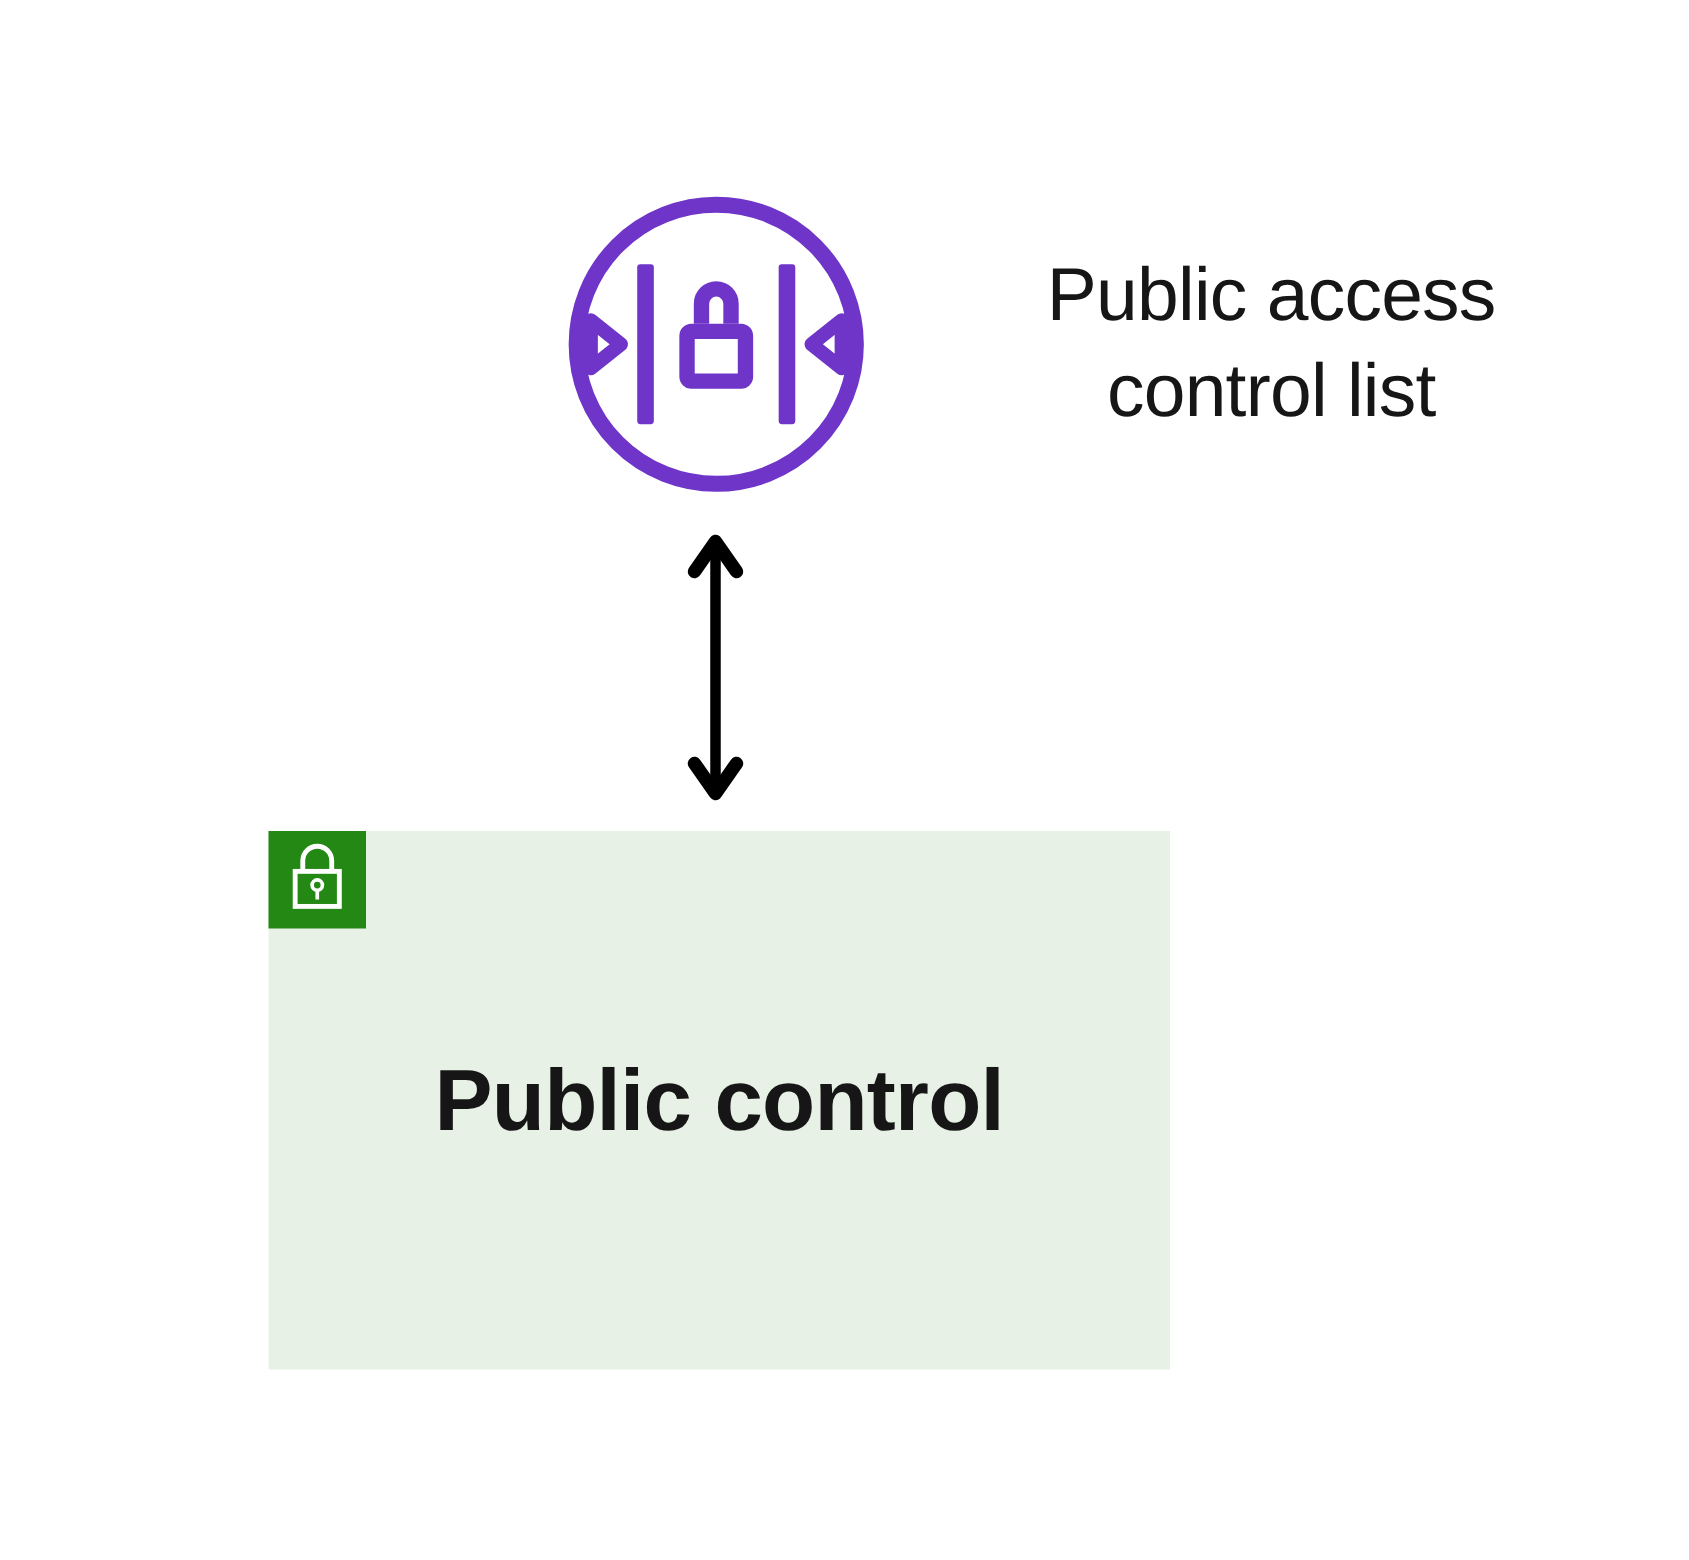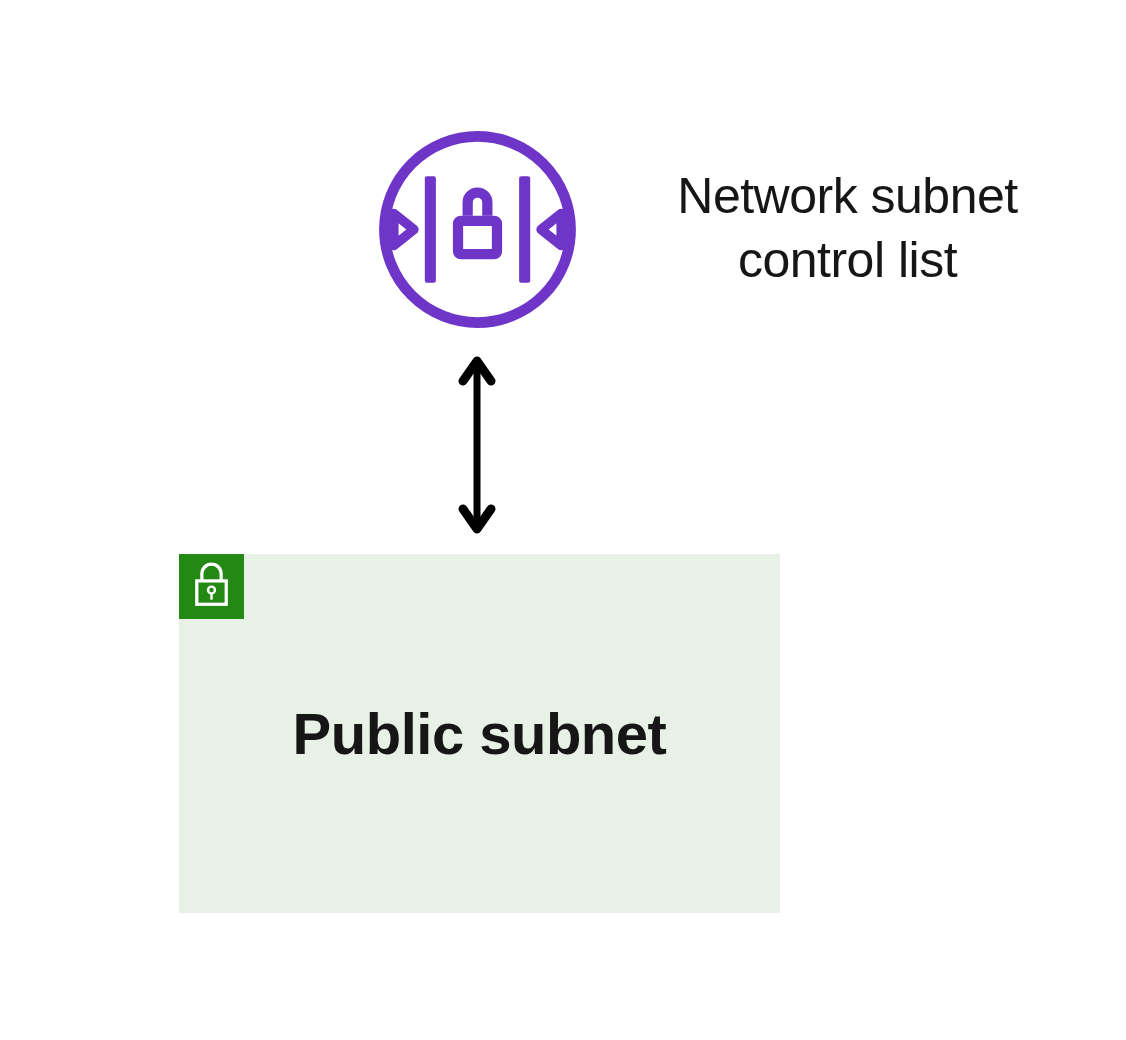--- a/index.html
+++ b/index.html
@@ -124,21 +124,21 @@
       <path class="purple-stroke" d="M45.2 43.3 V36.8 A4.8 4.8 0 0 1 54.8 36.8 V43.3" stroke-width="5"></path>
 
       <rect class="purple-stroke" x="40.5" y="45.8" width="19" height="16.2" rx="1.4" stroke-width="5"></rect>
 
       <rect class="purple-fill" x="70.3" y="24" width="5.4" height="52" rx="1"></rect>
 
       <path class="purple-stroke" d="M90.8 42.2 L81 50 L90.8 57.8 Z" stroke-width="4.6" stroke-linejoin="round"></path>
     </svg>
   </div>
 
-  <div class="nacl-label">Network subnet control list</div>
+  <div class="nacl-label">Public access control list</div>
 
   <div class="arrow-wrap">
     <svg viewBox="0 0 40 182">
       <line x1="20" y1="11" x2="20" y2="171" stroke="currentColor" stroke-width="7"></line>
       <path d="M6 27 L20 7 L34 27" fill="none" stroke="currentColor" stroke-width="9" stroke-linecap="round" stroke-linejoin="round"></path>
       <path d="M6 155 L20 175 L34 155" fill="none" stroke="currentColor" stroke-width="9" stroke-linecap="round" stroke-linejoin="round"></path>
     </svg>
   </div>
 
   <div class="subnet-box">
@@ -146,16 +146,16 @@
       <svg viewBox="0 0 64 64">
 
         <path class="white-stroke" d="M22.5 27 V19.5 A9.5 9.5 0 0 1 41.5 19.5 V27" stroke-width="3.2"></path>
 
         <rect class="white-stroke" x="17.5" y="26.5" width="29" height="23" stroke-width="3.2"></rect>
 
         <circle class="white-stroke" cx="32" cy="35.5" r="3.4" stroke-width="2.4"></circle>
         <line class="white-stroke" x1="32" y1="38.9" x2="32" y2="45" stroke-width="2.4"></line>
       </svg>
     </div>
-    <div class="subnet-label">Public subnet</div>
+    <div class="subnet-label">Public control</div>
   </div>
 
 </div>
 
 </body></html>

